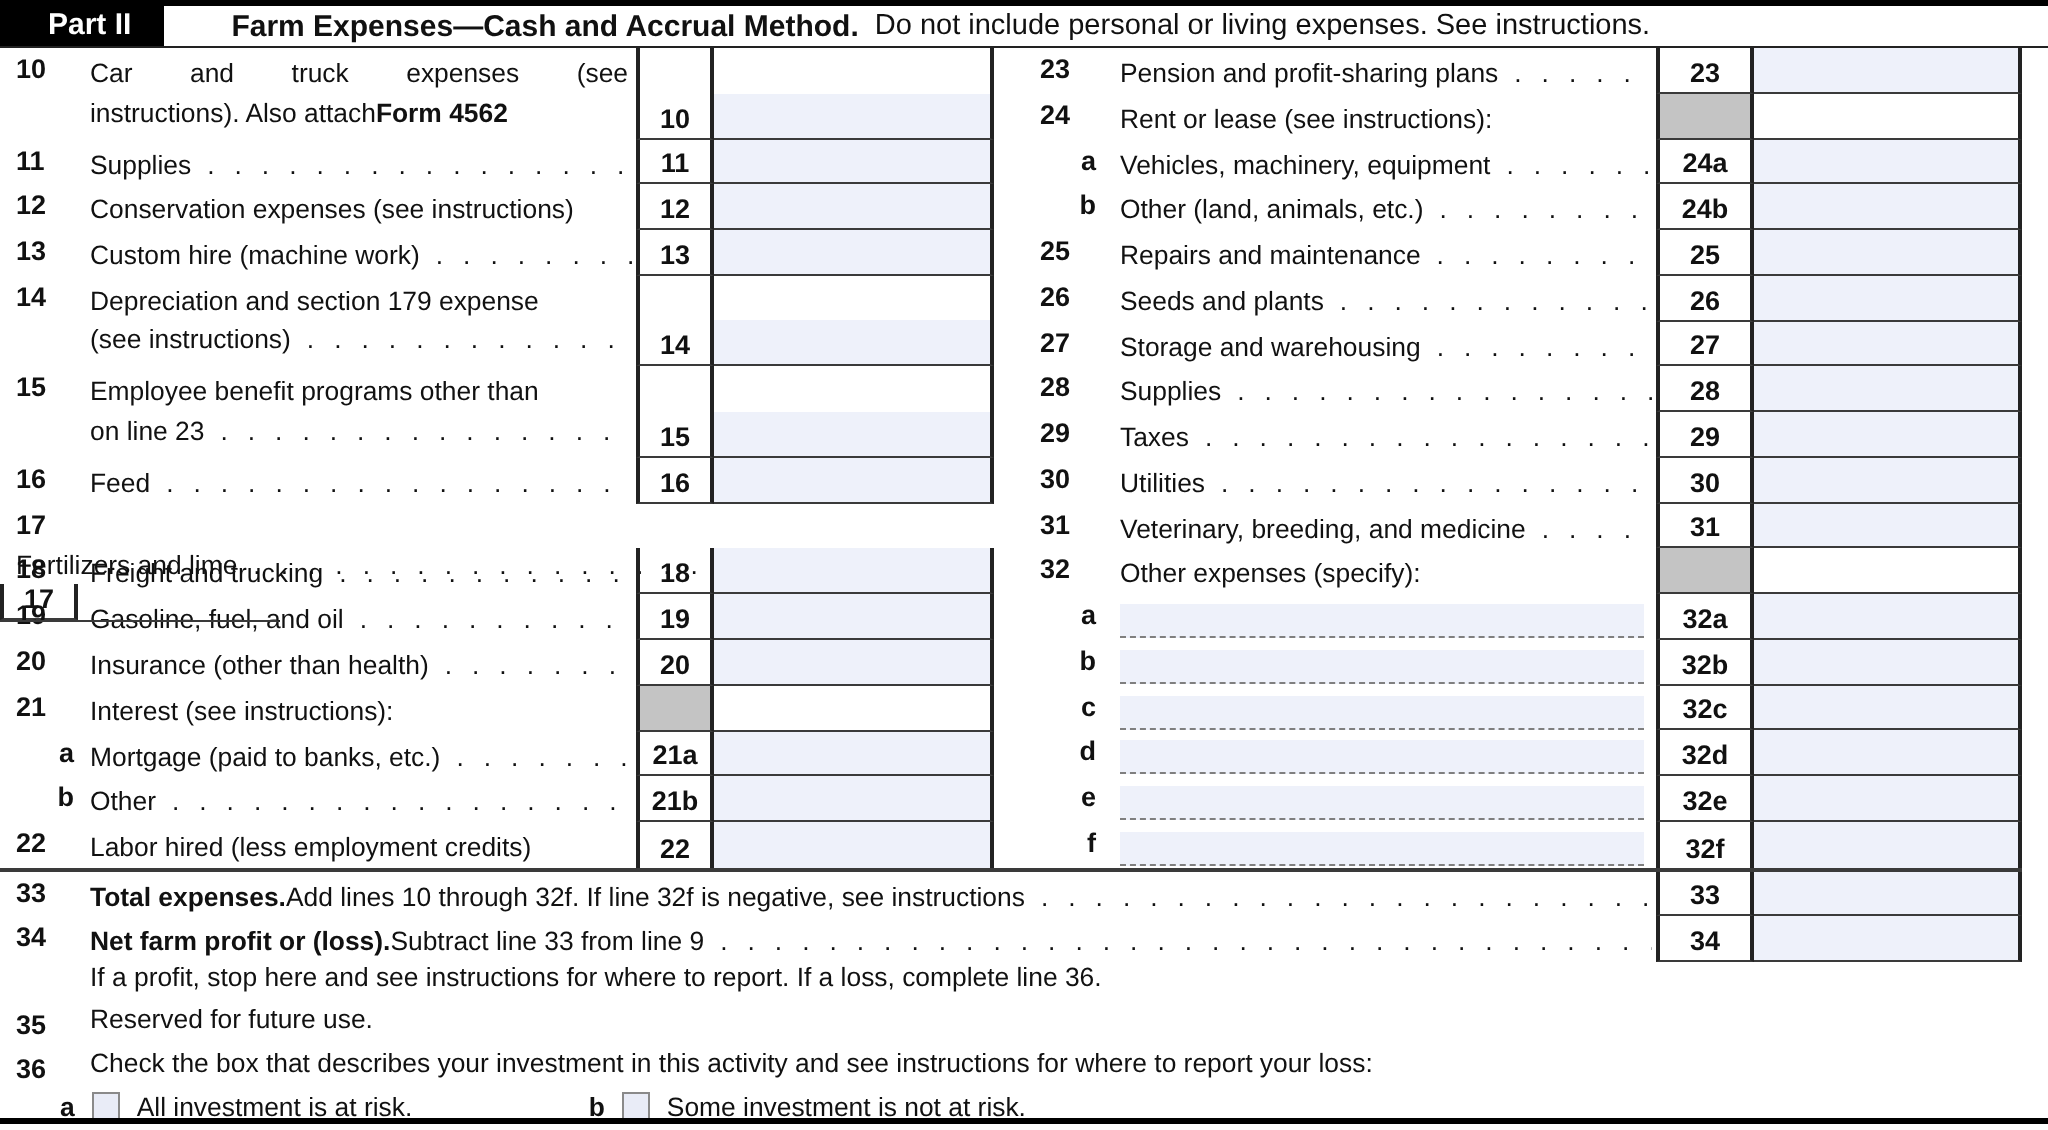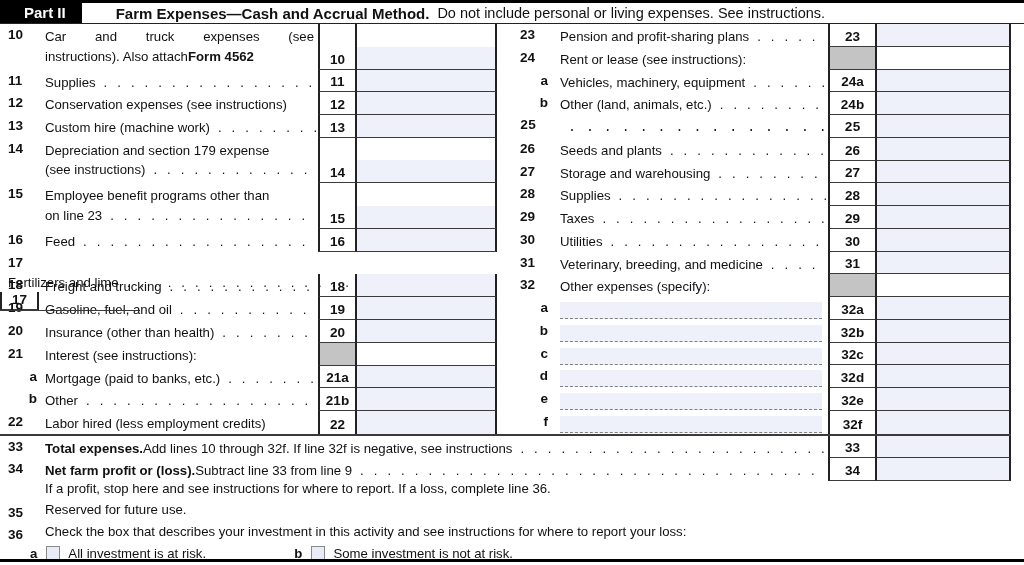--- a/index.html
+++ b/index.html
@@ -279,23 +279,24 @@
         <span class="rnum letter">b</span>
         <div class="rlabel single">
           <span class="lbl">Other (land, animals, etc.)</span>
           <span class="dots">......................................................................</span>
         </div>
         <div class="rbox">24b</div>
         <div class="ramt">
           <div class="fill" style="height: 100%;"></div>
         </div>
       </div>
-      <div class="row" style="height: 22.78px; font-family: Liberation Mono, monospace;">
+      <div class="row" style="height: 22.78px;">
         <span class="rnum">25</span>
         <div class="rlabel single">
+          <span class="lbl">Repairs and maintenance</span>
           <span class="dots">......................................................................</span>
         </div>
         <div class="rbox">25</div>
         <div class="ramt">
           <div class="fill" style="height: 100%;"></div>
         </div>
       </div>
       <div class="row" style="height: 22.78px;">
         <span class="rnum">26</span>
         <div class="rlabel single">

